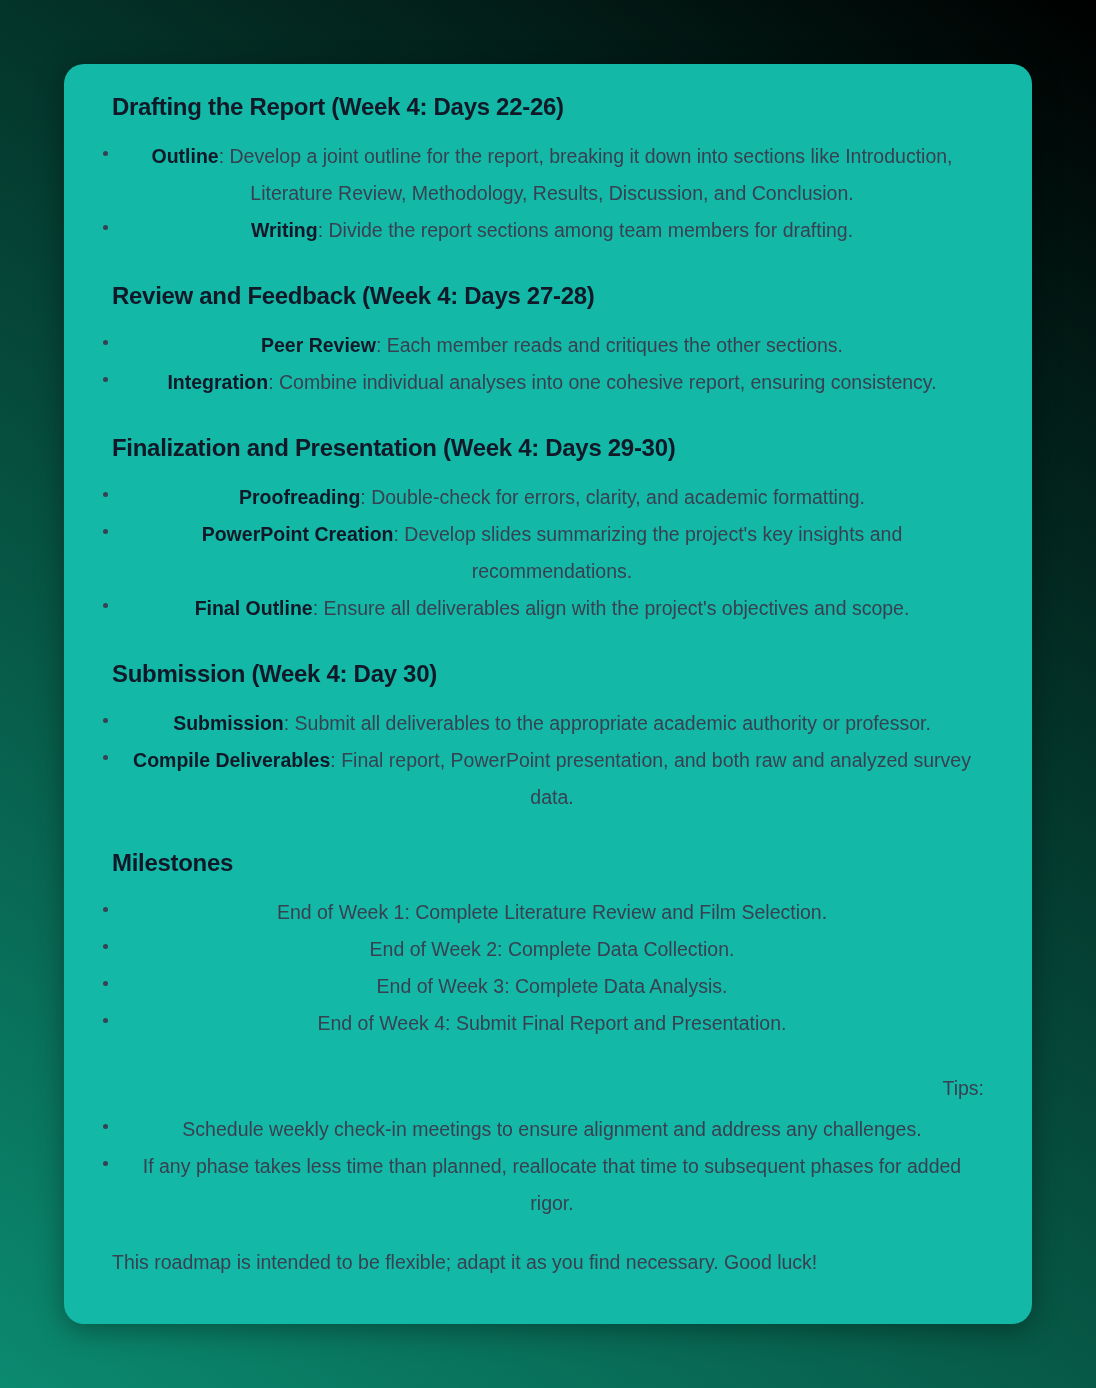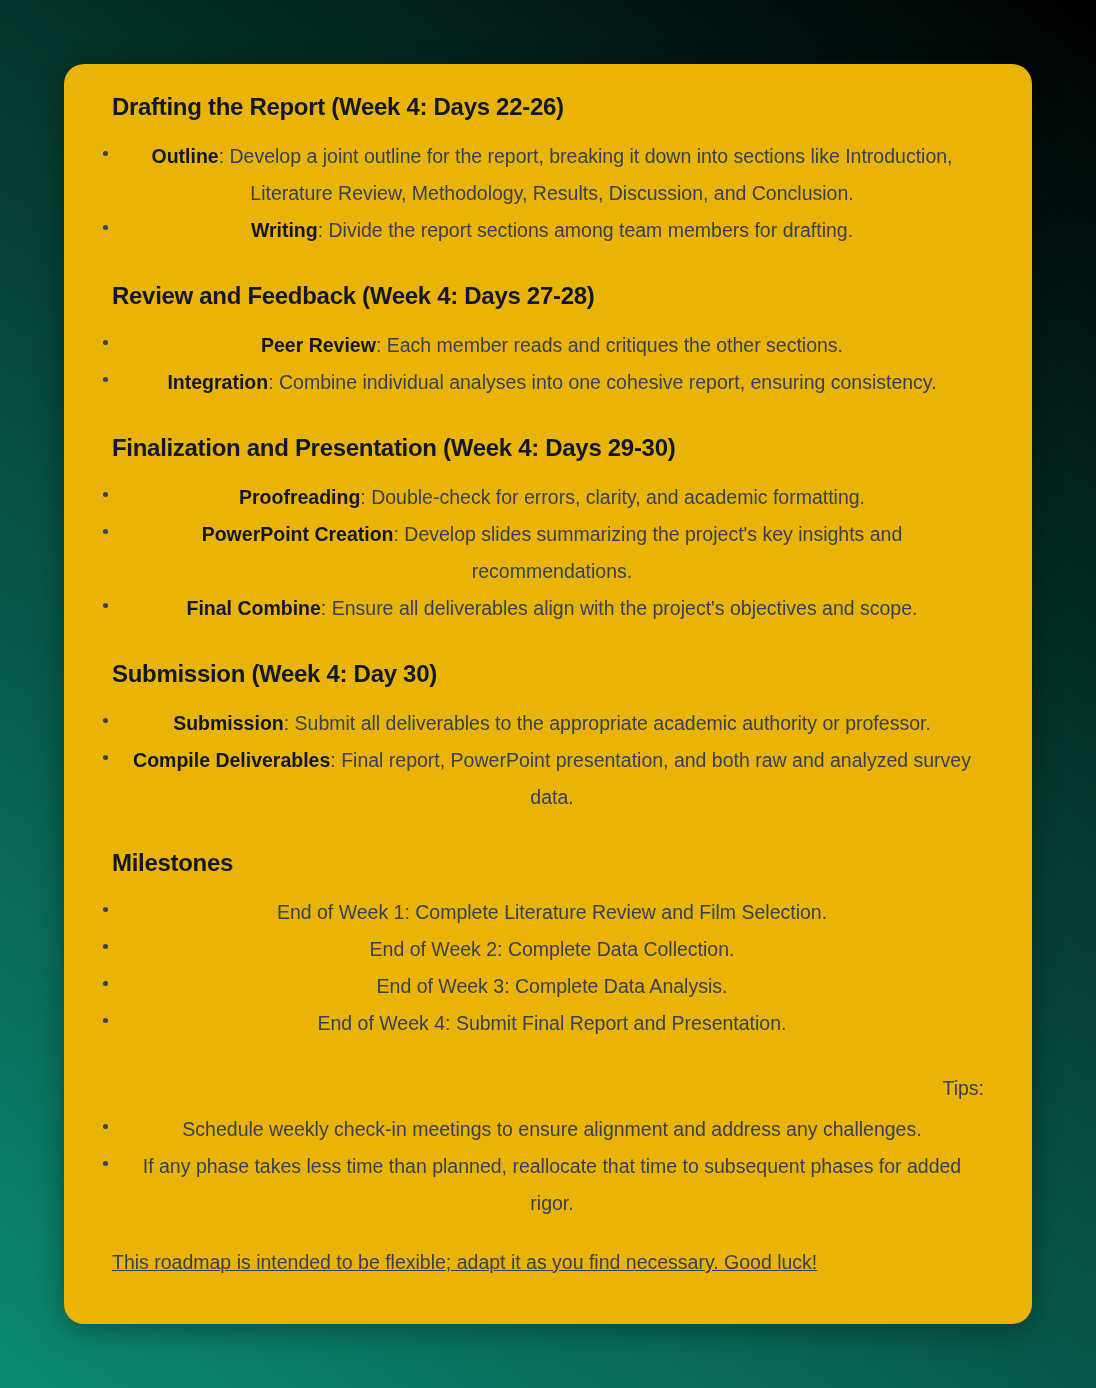--- a/index.html
+++ b/index.html
@@ -4,21 +4,21 @@
 <style>
   html, body { margin: 0; padding: 0; }
   body {
     width: 1096px; height: 1388px; overflow: hidden;
     background: linear-gradient(35deg, #0b8a70 0%, #075a48 35%, #043a2e 60%, #021e18 80%, #000000 100%);
     font-family: "Liberation Sans", "DejaVu Sans", sans-serif;
     position: relative;
   }
   .card {
     position: absolute; left: 64px; top: 64px; width: 968px; height: 1260px;
-    background: #eab308; border-radius: 20px;
+    background: #14b8a6; border-radius: 20px;
     box-shadow: 0 6px 28px rgba(0,0,0,0.35);
     box-sizing: border-box; padding: 26px 48px 0 48px;
     color: #374151;
   }
   h3 {
     margin: 0; font-size: 24px; font-weight: bold; color: #111827;
     letter-spacing: -0.3px; line-height: 34px;
   }
   ul { list-style: none; margin: 14px 0 0 0; padding: 0; }
   li {
@@ -27,21 +27,21 @@
     text-align: center;
   }
   li::before {
     content: ""; position: absolute; left: -9px; top: 13px;
     width: 5px; height: 5px; border-radius: 50%; background: #374151;
   }
   li b { color: #111827; font-weight: bold; }
   .section { margin-bottom: 30px; }
   .tips-label { font-size: 19.5px; line-height: 37px; color: #374151; margin-top: -2px; text-align: right; }
   .tips ul { margin-top: 4px; }
-  .closing { font-size: 19.5px; line-height: 37px; color: #374151; margin-top: 22px; text-decoration: underline; }
+  .closing { font-size: 19.5px; line-height: 37px; color: #374151; margin-top: 22px; }
 </style>
 </head>
 <body>
 
 <div class="card">
 
   <div class="section">
     <h3>Drafting the Report (Week 4: Days 22-26)</h3>
     <ul>
       <li><b>Outline</b><span>: Develop a joint outline for the report, breaking it down into sections like Introduction, Literature Review, Methodology, Results, Discussion, and Conclusion.</span></li>
@@ -55,21 +55,21 @@
       <li><b>Peer Review</b><span>: Each member reads and critiques the other sections.</span></li>
       <li><b>Integration</b><span>: Combine individual analyses into one cohesive report, ensuring consistency.</span></li>
     </ul>
   </div>
 
   <div class="section">
     <h3>Finalization and Presentation (Week 4: Days 29-30)</h3>
     <ul>
       <li><b>Proofreading</b><span>: Double-check for errors, clarity, and academic formatting.</span></li>
       <li><b>PowerPoint Creation</b><span>: Develop slides summarizing the project's key insights and recommendations.</span></li>
-      <li><b>Final Combine</b><span>: Ensure all deliverables align with the project's objectives and scope.</span></li>
+      <li><b>Final Outline</b><span>: Ensure all deliverables align with the project's objectives and scope.</span></li>
     </ul>
   </div>
 
   <div class="section">
     <h3>Submission (Week 4: Day 30)</h3>
     <ul>
       <li><b>Submission</b><span>: Submit all deliverables to the appropriate academic authority or professor.</span></li>
       <li><b>Compile Deliverables</b><span>: Final report, PowerPoint presentation, and both raw and analyzed survey data.</span></li>
     </ul>
   </div>

